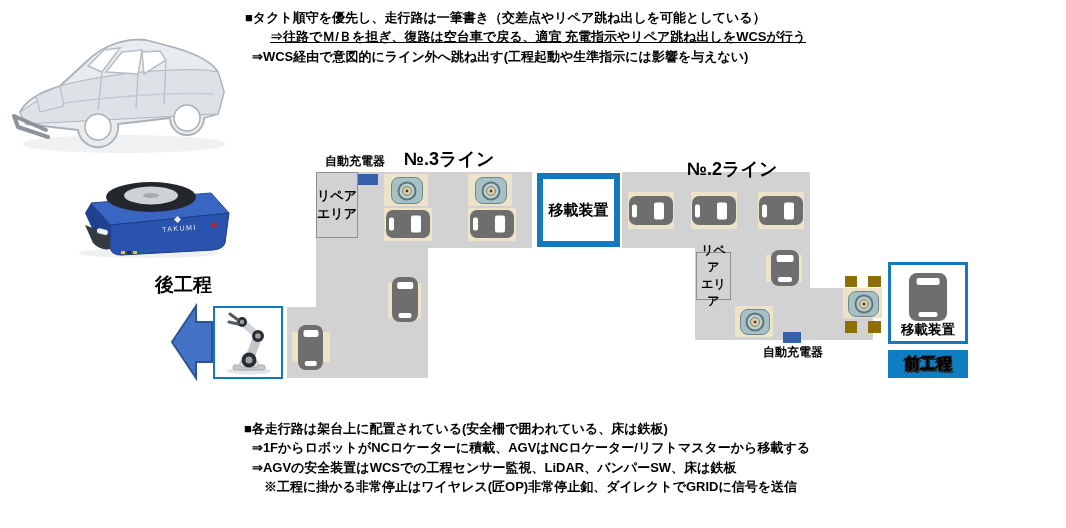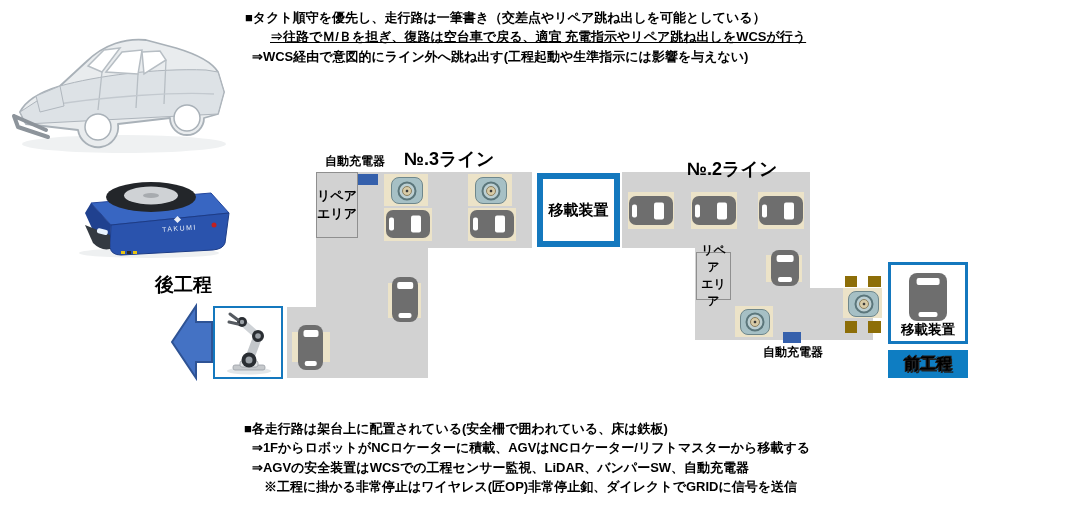--- a/index.html
+++ b/index.html
@@ -96,21 +96,21 @@
 
   <div class="notes" style="left:245px;top:8px;">
     <span class="ln" style="margin-left:0;">■タクト順守を優先し、走行路は一筆書き（交差点やリペア跳ね出しを可能としている）</span>
     <span class="ln" style="margin-left:25px;text-decoration:underline;">⇒往路でＭ/Ｂを担ぎ、復路は空台車で戻る、適宜 充電指示やリペア跳ね出しをWCSが行う</span>
     <span class="ln" style="margin-left:7px;">⇒WCS経由で意図的にライン外へ跳ね出す(工程起動や生準指示には影響を与えない)</span>
   </div>
 
   <div class="notes" style="left:244px;top:411px;margin-top:8px;">
     <span class="ln" style="margin-left:0;">■各走行路は架台上に配置されている(安全柵で囲われている、床は鉄板)</span>
     <span class="ln" style="margin-left:8px;">⇒1FからロボットがNCロケーターに積載、AGVはNCロケーター/リフトマスターから移載する</span>
-    <span class="ln" style="margin-left:8px;">⇒AGVの安全装置はWCSでの工程センサー監視、LiDAR、バンパーSW、自動充電器</span>
+    <span class="ln" style="margin-left:8px;">⇒AGVの安全装置はWCSでの工程センサー監視、LiDAR、バンパーSW、床は鉄板</span>
     <span class="ln" style="margin-left:20px;">※工程に掛かる非常停止はワイヤレス(匠OP)非常停止釦、ダイレクトでGRIDに信号を送信</span>
   </div>
 
   <div class="line-title" style="left:404px;top:147px;">№.3ライン</div>
   <div class="line-title" style="left:687px;top:157px;">№.2ライン</div>
   <div class="small-label" style="left:322px;top:153px;width:66px;">自動充電器</div>
   <div class="small-label" style="left:760px;top:344px;width:66px;">自動充電器</div>
   <div class="big-label" style="left:155px;top:272px;">後工程</div>
 
   <div class="repair-box" style="left:316px;top:172px;width:42px;height:66px;font-size:13px;">リペア

